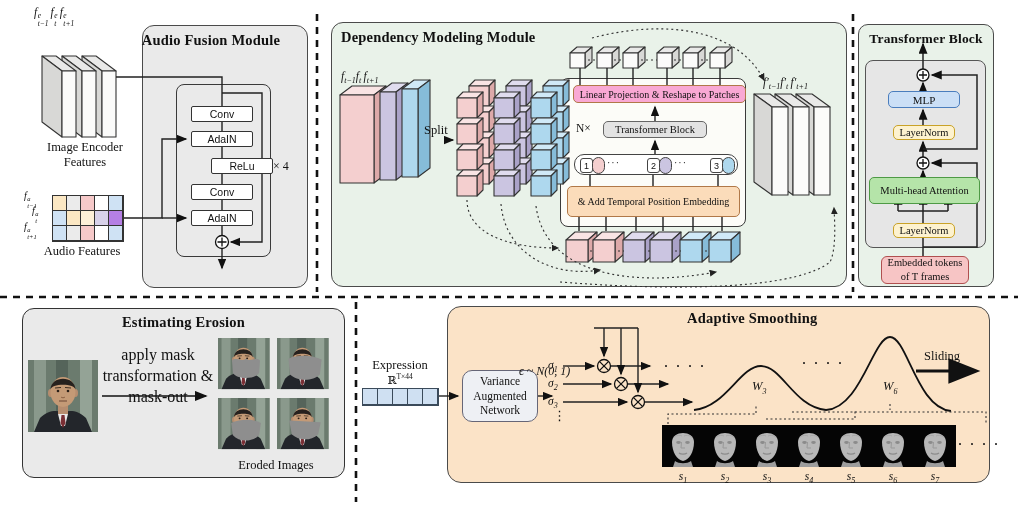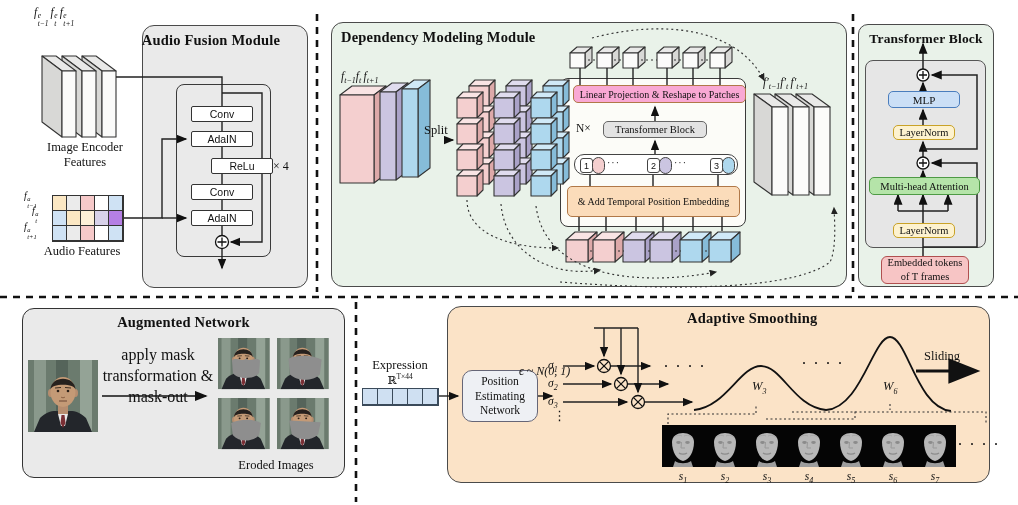--- a/index.html
+++ b/index.html
@@ -463,42 +463,42 @@
     <span>&amp; Add Temporal Position Embedding</span>
   </div>
 
   <span class="lbl math" style="left:763px;top:76px;">
     <i>f′</i><sub>t−1</sub><i>f′</i><sub>t</sub> <i>f′</i><sub>t+1</sub>
   </span>
 
   <div class="ptitle ctr" style="left:858px;top:31px;width:136px;font-size:13.5px;">Transformer Block</div>
   <div class="box sbox" style="left: 888px; top: 91px; width: 72px; height: 17px; border-color: rgb(74, 125, 189); font-size: 11px; background: rgb(203, 223, 246);">MLP</div>
   <div class="box sbox" style="left: 893px; top: 125px; width: 62px; height: 15px; border-color: rgb(201, 162, 39); font-size: 10.5px; background: rgb(253, 242, 207);">LayerNorm</div>
-  <div class="box sbox" style="left: 869px; top: 177px; width: 111px; height: 18px; border-color: rgb(78, 154, 69); font-size: 10.5px; background: rgb(181, 228, 169);">Multi-head Attention</div>
+  <div class="box sbox" style="left: 869px; top: 177px; width: 111px; height: 27px; border-color: rgb(78, 154, 69); font-size: 10.5px; background: rgb(181, 228, 169);">Multi-head Attention</div>
   <div class="box sbox" style="left: 893px; top: 223px; width: 62px; height: 15px; border-color: rgb(201, 162, 39); font-size: 10.5px; background: rgb(253, 242, 207);">LayerNorm</div>
   <div class="box sbox" style="left: 881px; top: 256px; width: 88px; height: 28px; border-color: rgb(176, 80, 80); border-radius: 6px; line-height: 1.3; font-size: 10.5px; background: rgb(247, 197, 197);">Embedded tokens of T frames</div>
 
-  <div class="ptitle ctr" style="left:22px;top:314px;width:323px;">Augmented Network</div>
+  <div class="ptitle ctr" style="left:22px;top:314px;width:323px;">Estimating Erosion</div>
   <div class="lbl ctr" style="left:102px;top:345px;width:112px;font-size:16px;line-height:1.3;">apply mask transformation &amp; mask-out</div>
   <div class="lbl ctr" style="left:223px;top:458px;width:106px;font-size:12.5px;">Eroded Images</div>
 
   <div class="ptitle" style="left:687px;top:310px;">Adaptive Smoothing</div>
   <div class="lbl ctr" style="left:360px;top:358px;width:80px;font-size:12.5px;">Expression</div>
   <div class="lbl ctr" style="left:360px;top:372px;width:80px;font-size:11px;">
     <span>ℝ</span><sup style="font-size:7.5px;">T×44</sup>
   </div>
   <div class="grid" id="exp-strip" style="left:362px;top:388px;grid-template-columns:repeat(5,15px);grid-auto-rows:16px;border-color:#3a4a5a;">
       <div style="background: rgb(207, 224, 242); border-color: rgb(58, 74, 90);"></div>
       <div style="background: rgb(207, 224, 242); border-color: rgb(58, 74, 90);"></div>
       <div style="background: rgb(207, 224, 242); border-color: rgb(58, 74, 90);"></div>
       <div style="background: rgb(207, 224, 242); border-color: rgb(58, 74, 90);"></div>
       <div style="background: rgb(207, 224, 242); border-color: rgb(58, 74, 90);"></div>
     </div>
 
-  <div class="box sbox" style="left: 462px; top: 370px; width: 76px; height: 52px; border-radius: 10px; border-color: rgb(102, 102, 119); font-size: 11.5px; line-height: 1.25; background: rgb(238, 240, 244);">Position Estimating Network</div>
+  <div class="box sbox" style="left: 462px; top: 370px; width: 76px; height: 52px; border-radius: 10px; border-color: rgb(102, 102, 119); font-size: 11.5px; line-height: 1.25; background: rgb(238, 240, 244);">Variance Augmented Network</div>
 
   <span class="lbl math" style="left:519px;top:320px;font-size:12px;margin-top:44px;">ϵ ~ N(0, 1)</span>
 
   <span class="lbl math" style="left:548px;top:359px;"><i>σ</i><sub>1</sub></span>
   <span class="lbl math" style="left:548px;top:377px;"><i>σ</i><sub>2</sub></span>
   <span class="lbl math" style="left:548px;top:395px;"><i>σ</i><sub>3</sub></span>
   <span class="lbl" style="left:553px;top:408px;font-size:13px;">⋮</span>
 
   <span class="dots" style="left:664px;top:359px;">· · · ·</span>
   <span class="dots" style="left:802px;top:356px;">· · · ·</span>

